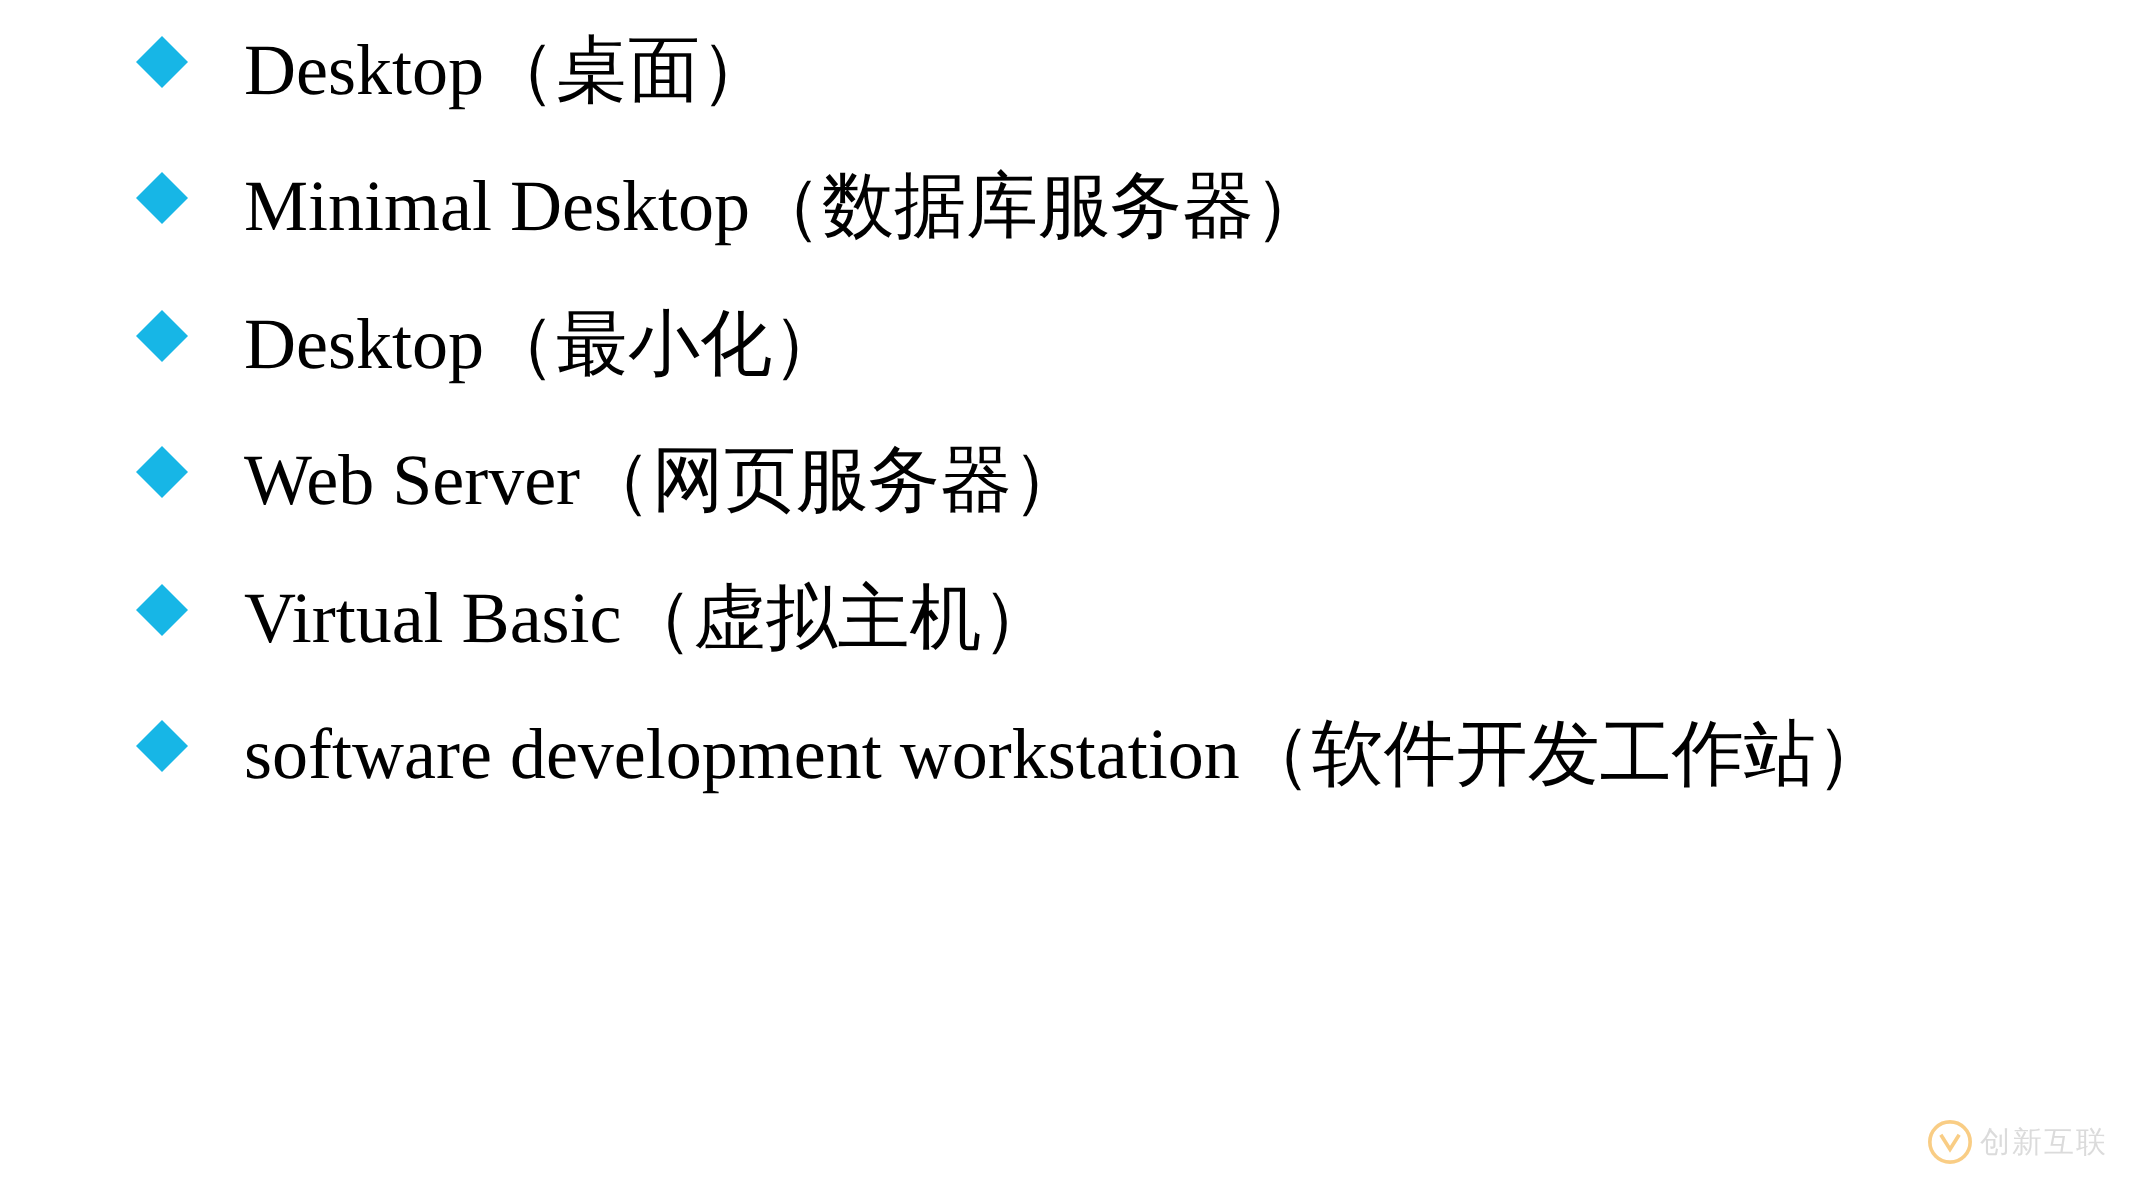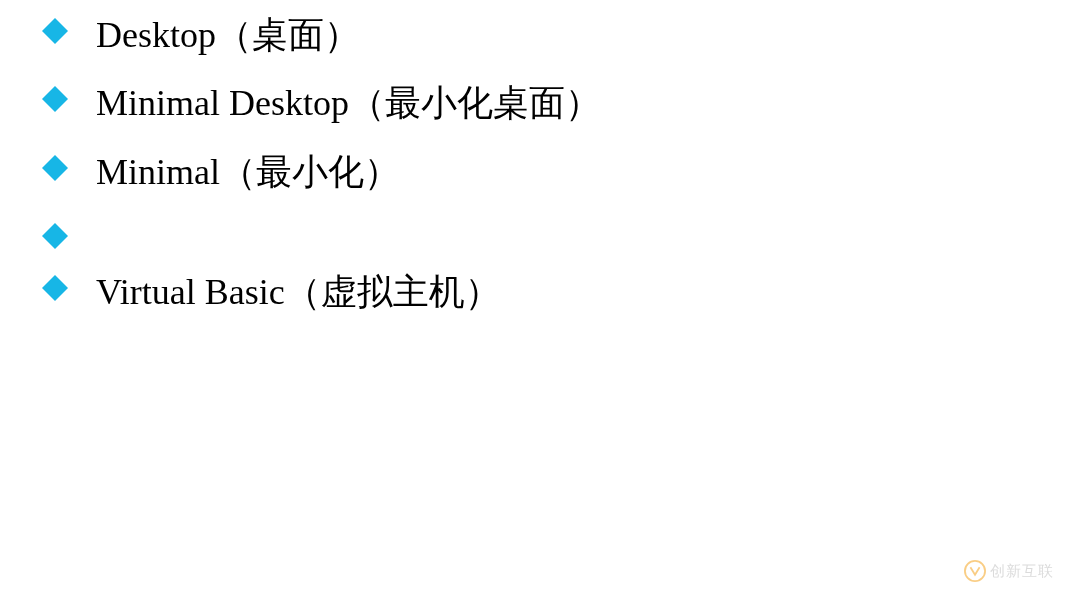--- a/index.html
+++ b/index.html
@@ -9,23 +9,22 @@
     }
     body {
       width: 1066px;
       height: 592px;
       background: #ffffff;
       font-family: "Times New Roman", "SimSun", serif;
       position: relative;
       padding: 10px 0;
     }
     .list {
-      padding-left: 28px;
+      padding-left: 68px;
       padding-right: 60px;
-      margin-left: 14px;
     }
     .list-item {
       display: flex;
       align-items: flex-start;
       margin-bottom: 18px;
       line-height: 1.4;
     }
     .bullet {
       flex-shrink: 0;
       width: 26px;
@@ -76,51 +75,60 @@
     </span>
     <span class="item-text">Desktop（桌面）</span>
   </div>
 
   <div class="list-item">
     <span class="bullet">
       <svg viewBox="0 0 20 20">
           <polygon points="10,0 20,10 10,20 0,10" fill="#17b6e6"></polygon>
         </svg>
     </span>
-    <span class="item-text">Minimal Desktop（最小化桌面）</span>
+    <span class="item-text">Minimal Desktop（数据库服务器）</span>
   </div>
 
   <div class="list-item">
     <span class="bullet">
       <svg viewBox="0 0 20 20">
           <polygon points="10,0 20,10 10,20 0,10" fill="#17b6e6"></polygon>
         </svg>
     </span>
-    <span class="item-text">Minimal（最小化）</span>
+    <span class="item-text">Desktop（最小化）</span>
   </div>
 
 
 
   <div class="list-item">
     <span class="bullet">
       <svg viewBox="0 0 20 20">
           <polygon points="10,0 20,10 10,20 0,10" fill="#17b6e6"></polygon>
         </svg>
     </span>
+    <span class="item-text">Web Server（网页服务器）</span>
   </div>
 
   <div class="list-item">
     <span class="bullet">
       <svg viewBox="0 0 20 20">
           <polygon points="10,0 20,10 10,20 0,10" fill="#17b6e6"></polygon>
         </svg>
     </span>
     <span class="item-text">Virtual Basic（虚拟主机）</span>
   </div>
 
+  <div class="list-item">
+    <span class="bullet">
+      <svg viewBox="0 0 20 20">
+          <polygon points="10,0 20,10 10,20 0,10" fill="#17b6e6"></polygon>
+        </svg>
+    </span>
+    <span class="item-text">software development workstation（软件开发工作站）</span>
+  </div>
 
 </div>
 
 <div class="watermark">
   <span class="watermark-icon">
     <svg viewBox="0 0 24 24">
       <circle cx="12" cy="12" r="11" fill="none" stroke="#f5a623" stroke-width="2"></circle>
       <path d="M7 8 L12 16 L17 8" fill="none" stroke="#f5a623" stroke-width="2"></path>
     </svg>
   </span>

